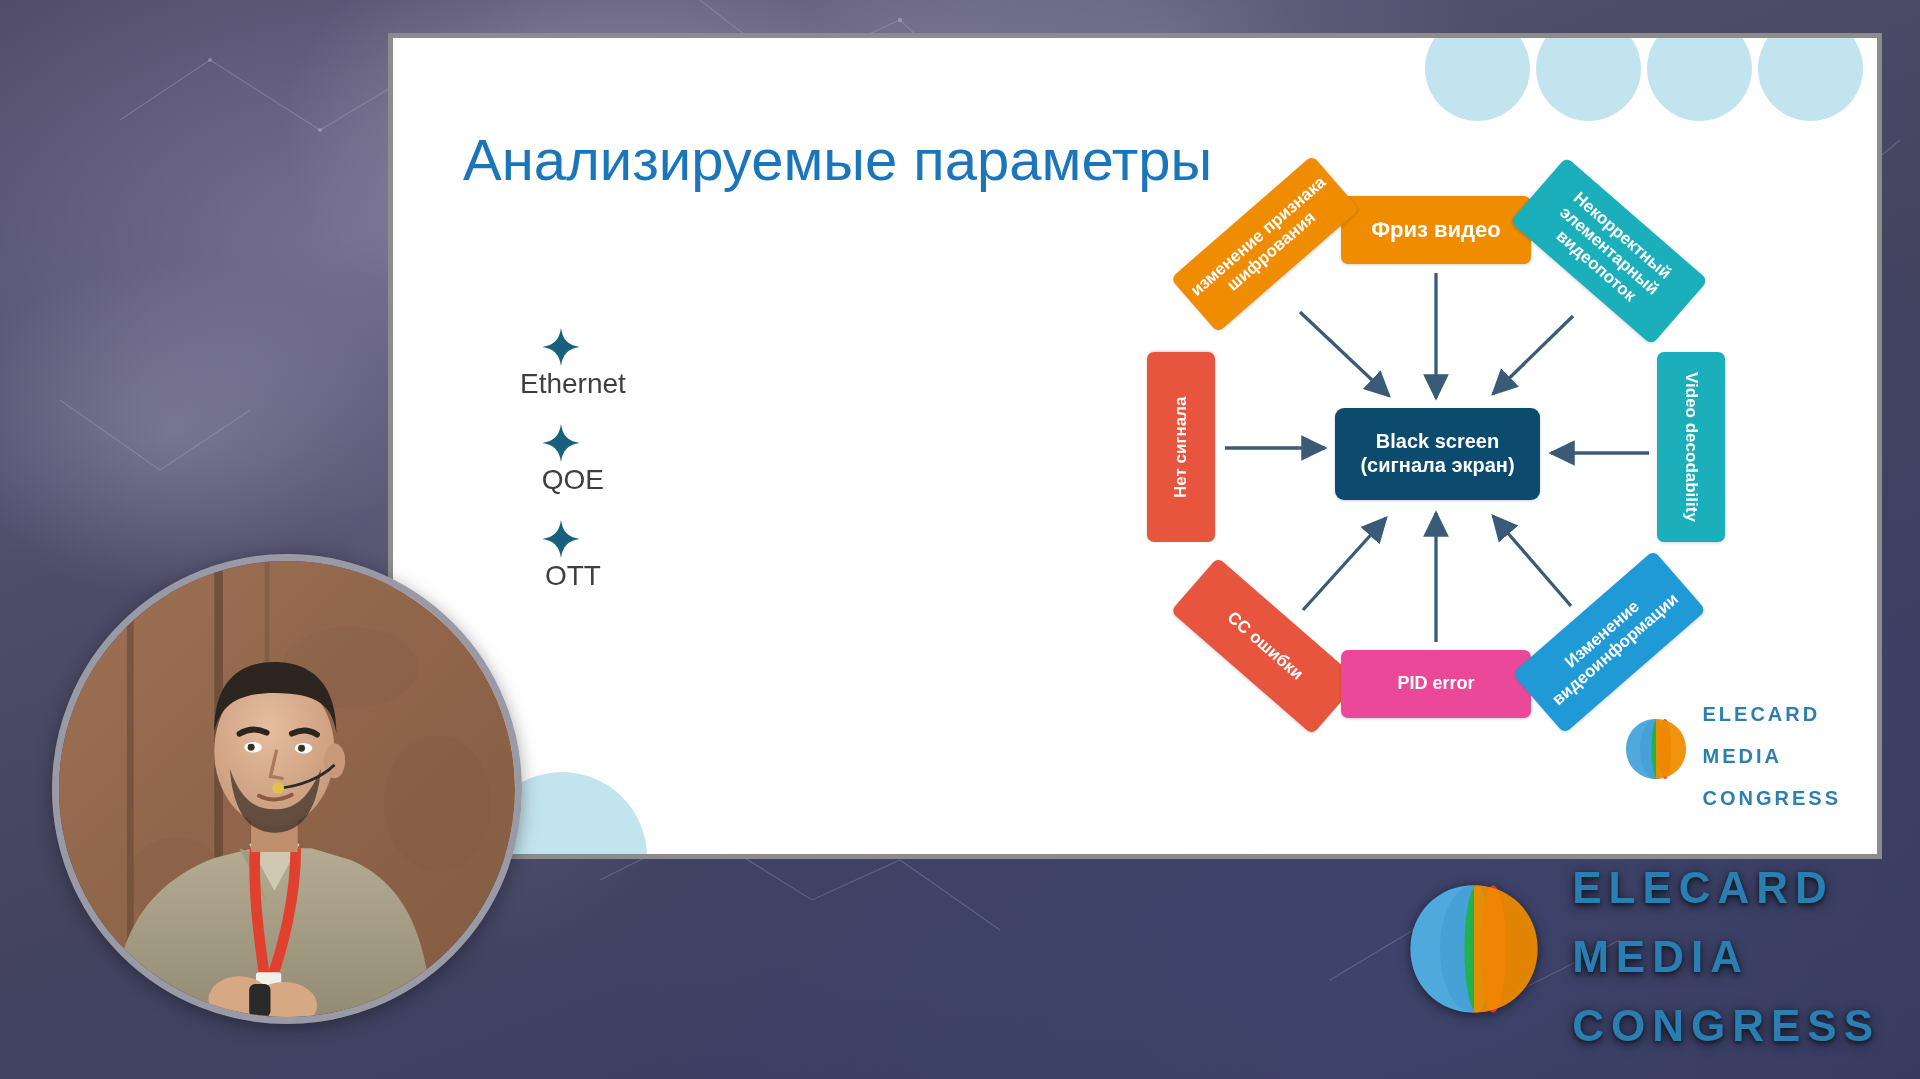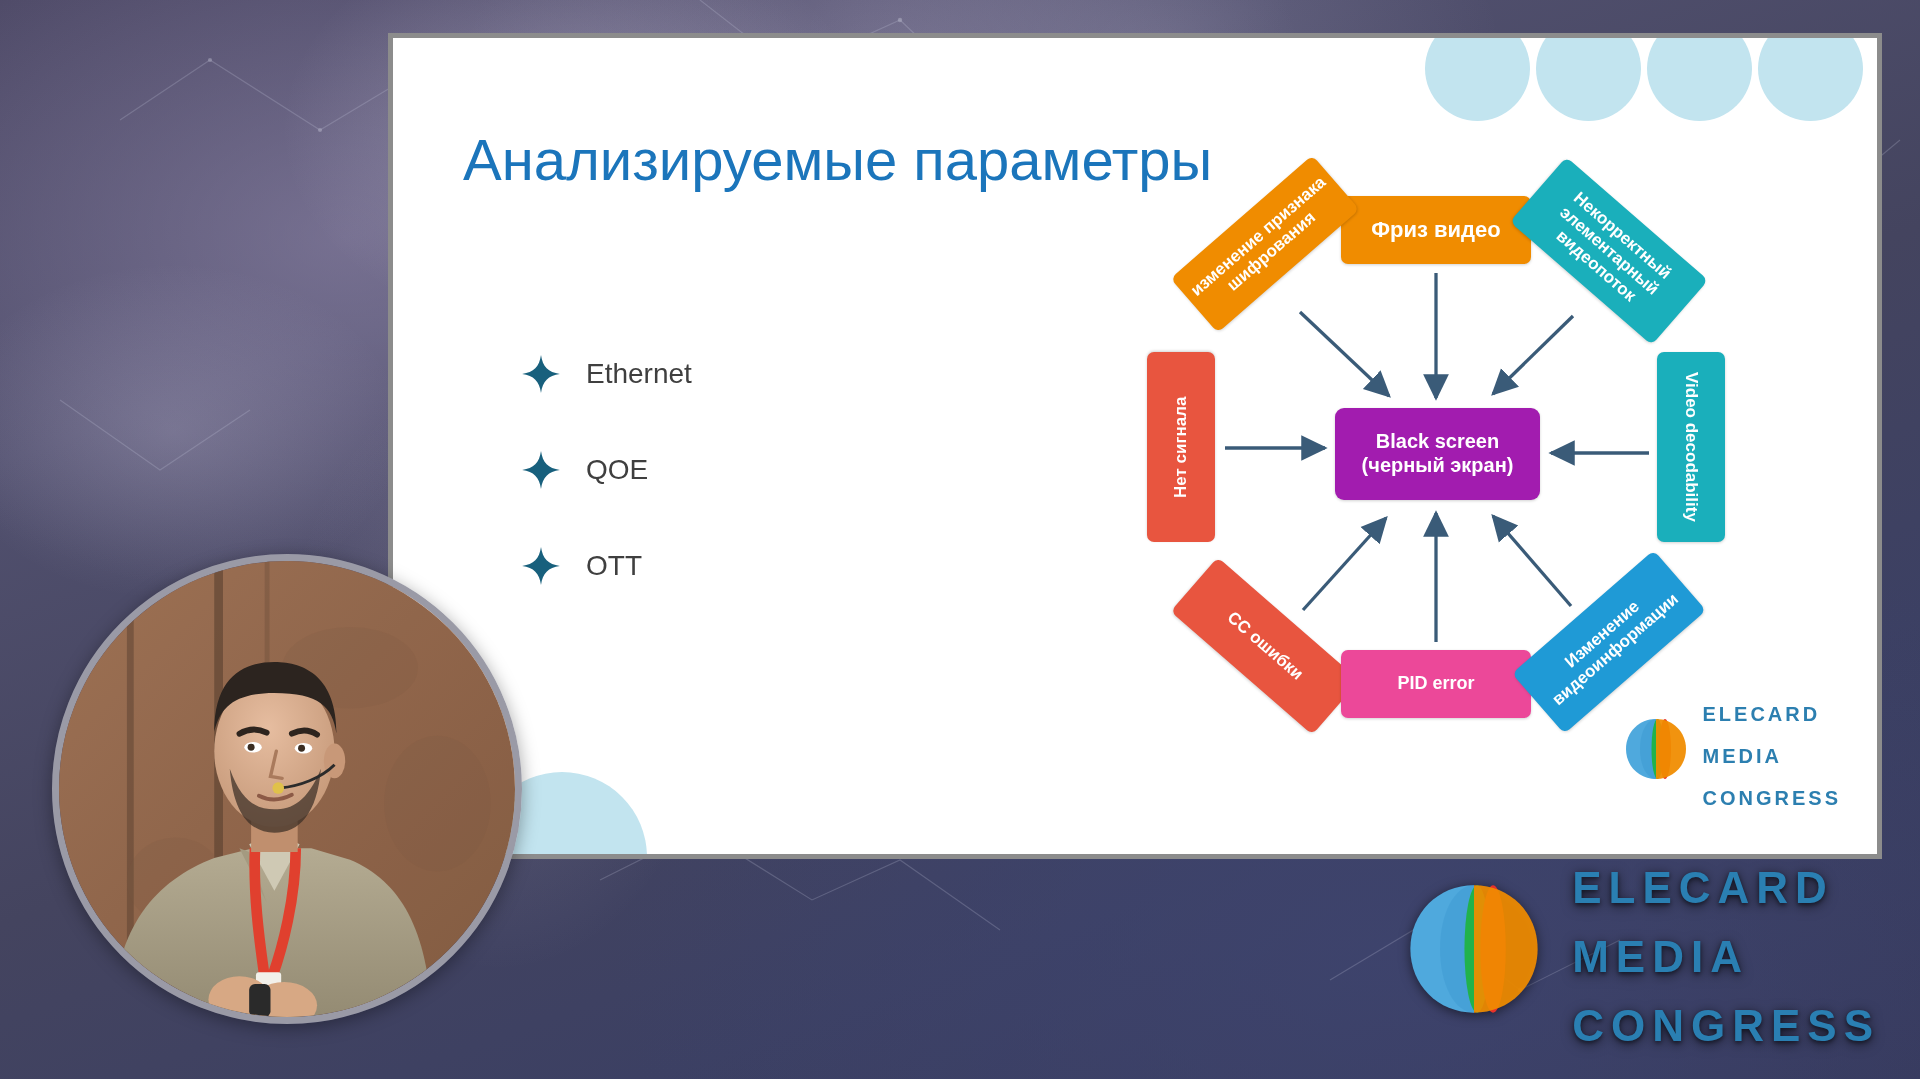--- a/index.html
+++ b/index.html
@@ -55,39 +55,39 @@
   }
 
   .slide-title {
     position:absolute; left:70px; top:88px;
     font-size:58px; color:#1b75bb; font-weight:400;
     letter-spacing:0px; white-space:nowrap;
   }
 
   
   .bullets { position:absolute; left:127px; top:288px; }
-  .bullet-row { display:flex; align-items:center; height:96px; }
+  .bullet-row { display:flex; align-items:center; height:96px;flex-direction:column; }
   .bullet-star { width:42px; height:42px; flex:0 0 42px; margin-right:24px; }
   .bullet-label { font-size:28px; color:#3f3f3f; white-space:nowrap; }
 
   
   #diagram { position:absolute; left:710px; top:120px; width:730px; height:620px; }
   #arrows { position:absolute; inset:0; }
 
   .node {
     position:absolute;
     display:flex; align-items:center; justify-content:center;
     color:#fff; font-weight:bold; text-align:center;
     border-radius:7px;
     line-height:1.18;
     box-shadow:0 1px 3px rgba(0,0,0,.18);
   }
   .n-center {
     left:232px; top:250px; width:205px; height:92px;
-    background:#a21caf; font-size:20px; border-radius:9px; z-index:5;align-items:center;
+    background:#0c4a6e; font-size:20px; border-radius:9px; z-index:5;align-items:center;
   }
   .n-top { left:238px; top:38px; width:190px; height:68px; background:#f08c00; font-size:22px; }
   .n-bottom { left:238px; top:492px; width:190px; height:68px; background:#ec4899; font-size:18px; }
   .n-left {
     left:44px; top:194px; width:68px; height:190px;
     background:#e8553f; font-size:17px;
     writing-mode:vertical-rl; transform:rotate(180deg);
   }
   .n-right {
     left:554px; top:194px; width:68px; height:190px;
@@ -243,21 +243,21 @@
 
           <line x1="200" y1="452" x2="283" y2="360"></line>
 
           <line x1="468" y1="448" x2="390" y2="358"></line>
         </g>
       </svg>
 
       <div class="node n-center">
         <div>
           <div>Black screen</div>
-          <div>(черный экран)</div>
+          <div>(сигнала экран)</div>
         </div>
       </div>
 
       <div class="node n-top">
         <span>Фриз видео</span>
       </div>
 
       <div class="node n-tl">
         <span>изменение признака шифрования</span>
       </div>

